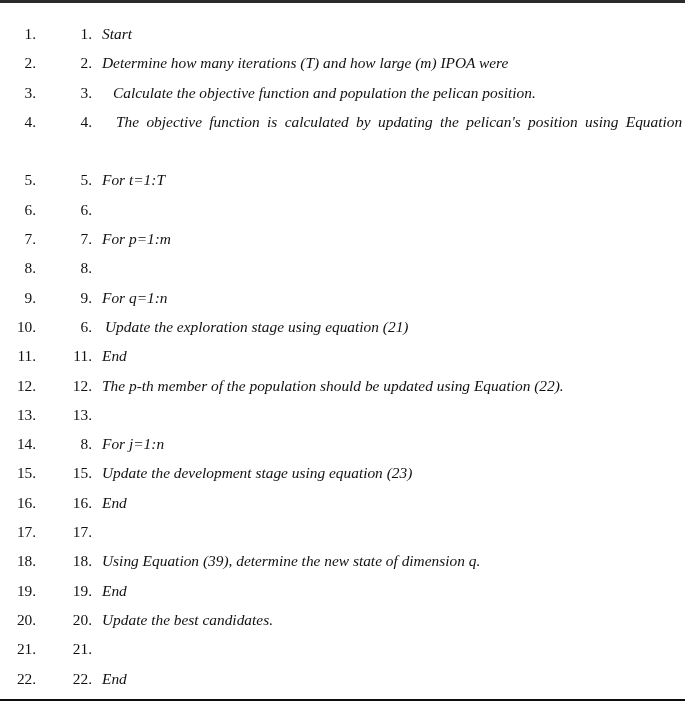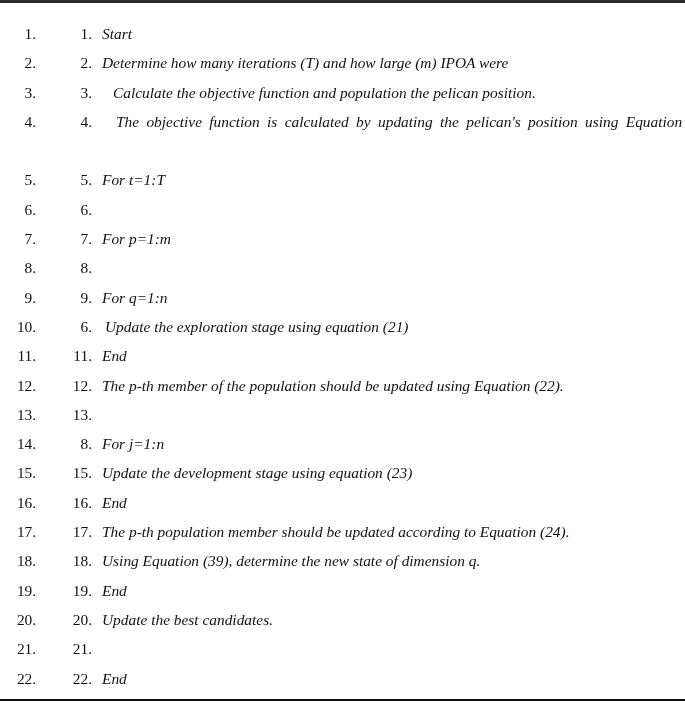--- a/index.html
+++ b/index.html
@@ -185,21 +185,20 @@
       <span class="step-text">Update the development stage using equation (23)</span>
     </li>
 
     <li class="step-row">
       <span class="step-num">16.</span>
       <span class="step-text">End</span>
     </li>
 
     <li class="step-row">
       <span class="step-num">17.</span>
-      <span class="step-text">The p-th population member should be updated according to Equation (24).</span>
     </li>
 
     <li class="step-row">
       <span class="step-num">18.</span>
       <span class="step-text">Using Equation (39), determine the new state of dimension q.</span>
     </li>
 
     <li class="step-row">
       <span class="step-num">19.</span>
       <span class="step-text">End</span>

